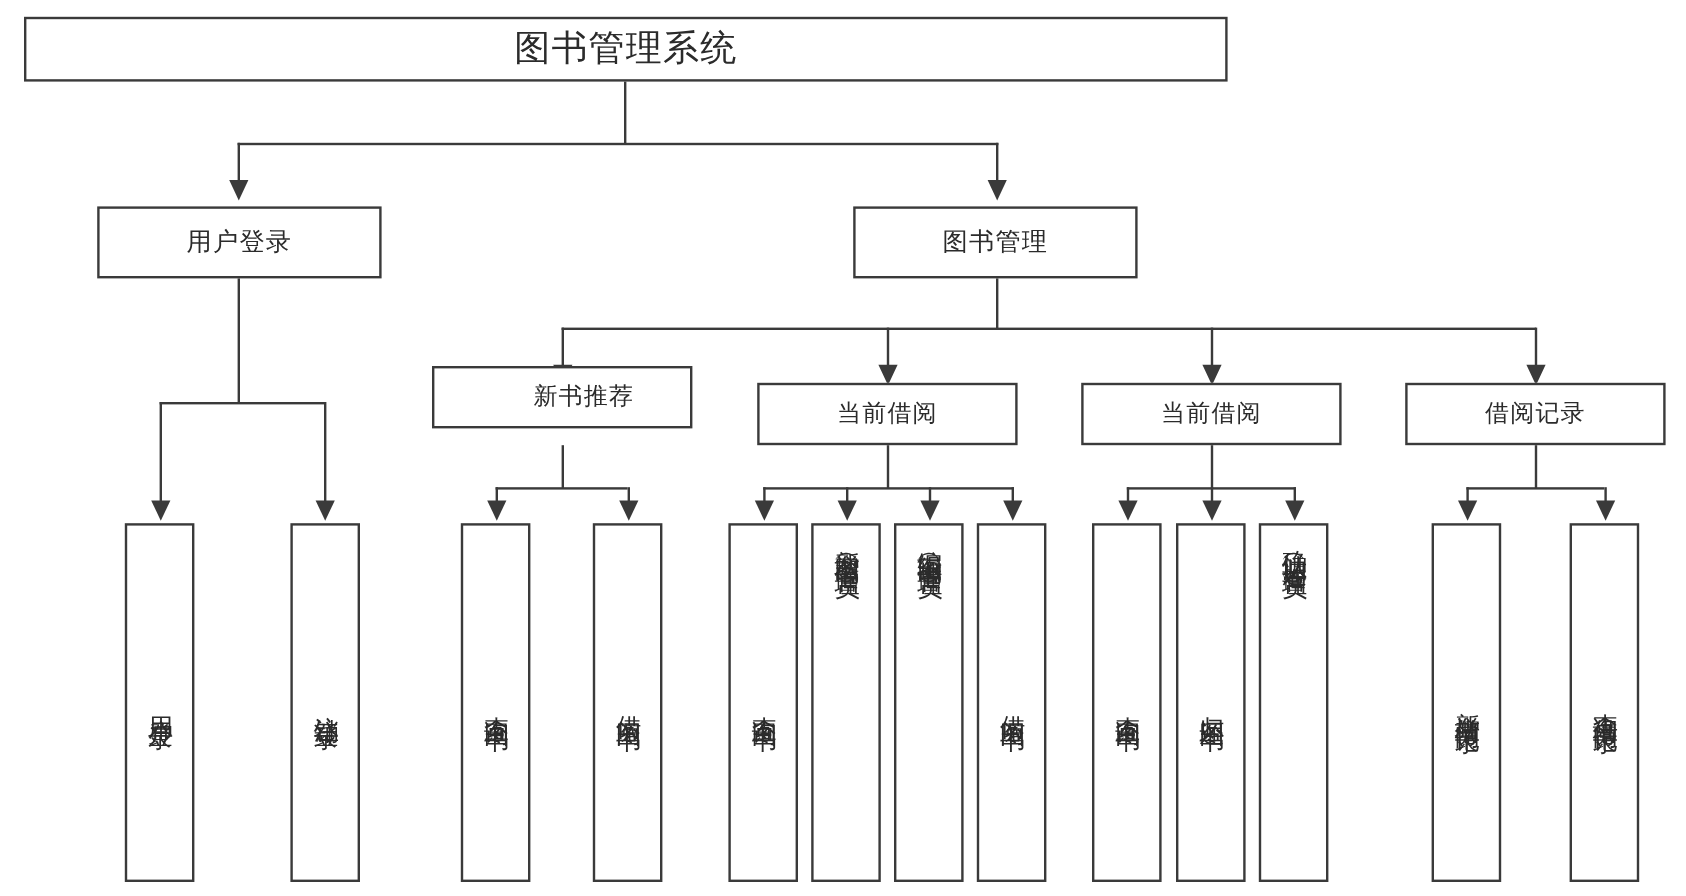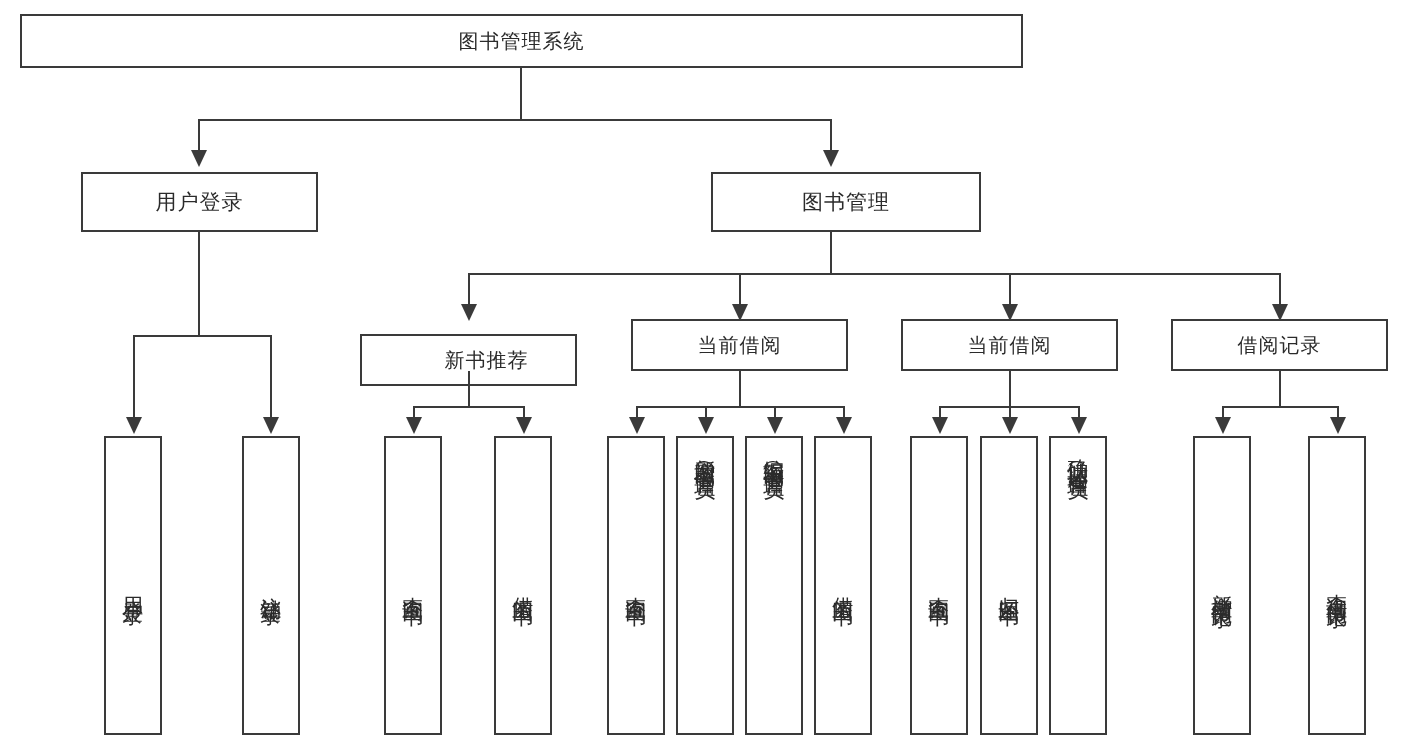--- a/index.html
+++ b/index.html
@@ -25,21 +25,21 @@
     border: 2px solid #3a3a3a;
     display: flex;
     align-items: center;
     justify-content: center;
     color: #2b2b2b;
     font-size: 21px;
     line-height: 1.25;
     letter-spacing: 1px;
     white-space: nowrap;
   }
-  .node.root { font-size: 20px; }
+  .node.root { font-size: 30px; }
   .node.lvl2 { font-size: 21px; }
   .node.lvl3 { font-size: 20px; }
 
   
   .leaf {
     position: absolute;
     box-sizing: border-box;
     background: #ffffff;
     border: 2px solid #3a3a3a;
     display: flex;
@@ -105,21 +105,21 @@
   <div class="hline" style="left:198px; top:119px; width:634px;"></div>
 
   <div class="vline" style="left:198px; top:119px; height:33px;"></div>
   <div class="arrow" style="left:191px; top:150px;"></div>
   <div class="vline" style="left:830px; top:119px; height:33px;"></div>
   <div class="arrow" style="left:823px; top:150px;"></div>
 
   <div class="node lvl2" style="left:81px; top:172px; width:237px; height:60px;">
     <span>用户登录</span>
   </div>
-  <div class="node lvl2" style="left:711px; top:172px; width:270px; height:60px;">
+  <div class="node lvl2" style="left:711px; top:172px; width:237px; height:60px;">
     <span>图书管理</span>
   </div>
 
   <div class="vline" style="left:198px; top:232px; height:104px;"></div>
   <div class="hline" style="left:133px; top:335px; width:137px;"></div>
   <div class="vline" style="left:133px; top:335px; height:83px;"></div>
   <div class="arrow" style="left:126px; top:417px;"></div>
   <div class="vline" style="left:270px; top:335px; height:83px;"></div>
   <div class="arrow" style="left:263px; top:417px;"></div>
 
@@ -127,21 +127,21 @@
   <div class="hline" style="left:468px; top:273px; width:812px;"></div>
   <div class="vline" style="left:468px; top:273px; height:32px;"></div>
   <div class="arrow" style="left:461px; top:304px;"></div>
   <div class="vline" style="left:739px; top:273px; height:32px;"></div>
   <div class="arrow" style="left:732px; top:304px;"></div>
   <div class="vline" style="left:1009px; top:273px; height:32px;"></div>
   <div class="arrow" style="left:1002px; top:304px;"></div>
   <div class="vline" style="left:1279px; top:273px; height:32px;"></div>
   <div class="arrow" style="left:1272px; top:304px;"></div>
 
-  <div class="node lvl3" style="left:360px; top:334px; width:217px; height:52px;padding-left:36px;">
+  <div class="node lvl3" style="left:360px; top:305px; width:217px; height:52px;padding-left:36px;">
     <span>新书推荐</span>
   </div>
   <div class="node lvl3" style="left:631px; top:319px; width:217px; height:52px;">
     <span>当前借阅</span>
   </div>
   <div class="node lvl3" style="left:1171px; top:319px; width:217px; height:52px;">
     <span>借阅记录</span>
   </div>
   <div class="node lvl3" style="left:901px; top:319px; width:217px; height:52px;">
     <span>当前借阅</span>

